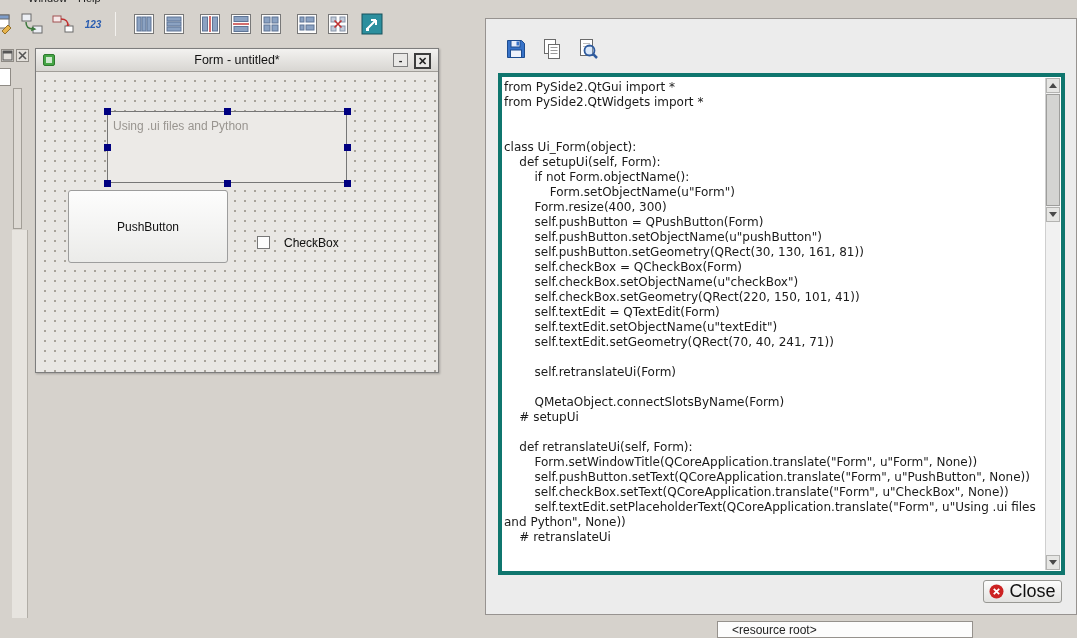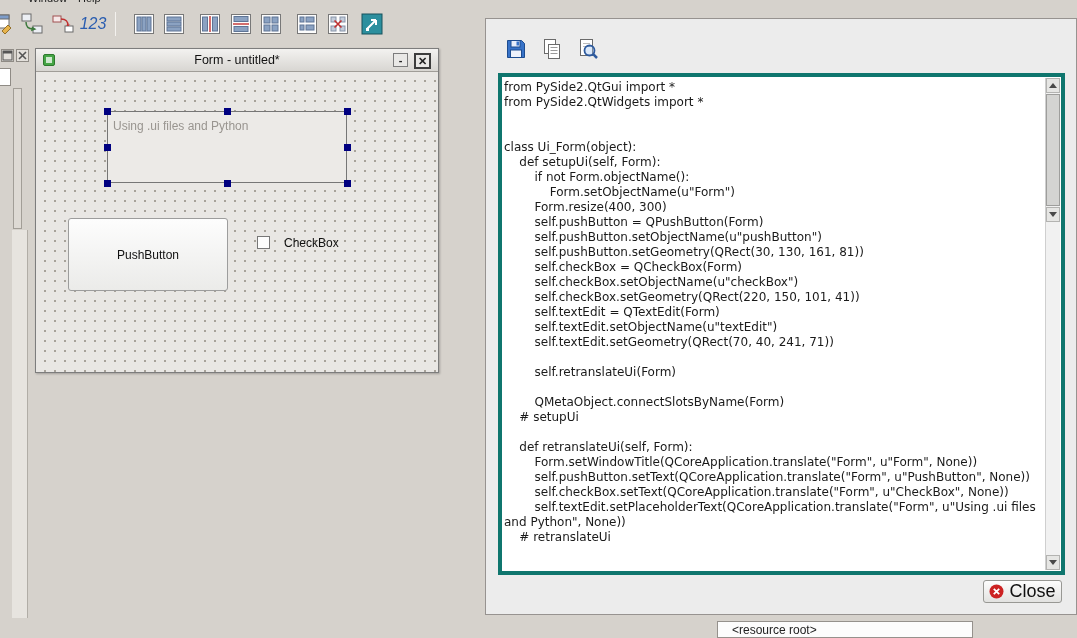--- a/index.html
+++ b/index.html
@@ -10,21 +10,21 @@
   
   .menubar { position: absolute; top: 0; left: 0; right: 0; height: 5px; overflow: hidden; }
   .menu-item { position: absolute; top: -8px; font-size: 11px; color: #1a1a1a; }
   .mi-window { left: 28px; }
   .mi-help { left: 78px; }
 
   
   .toolbar { position: absolute; top: 8px; left: 0; height: 32px; display: flex; align-items: center; }
   .tb-btn { width: 28px; height: 28px; display: flex; align-items: center; justify-content: center; flex: 0 0 auto; }
   .tb-sep { width: 1px; height: 24px; background: #aaa69f; border-right: 1px solid #f3f1ee; margin-left: 8px; flex: 0 0 auto; }
-  .tab-order-text { color: #2a5db0; font-weight: normal; font-size: 16px; font-style: italic; }
+  .tab-order-text { color: #2a5db0; font-weight: bold; font-size: 10px; font-style: italic; }
 
   
   .dock-btn { position: absolute; width: 13px; height: 13px; background: #e3e0db; border: 1px solid #8f8b85;
               display: flex; align-items: center; justify-content: center; }
   .dock-input { position: absolute; left: 0; top: 68px; width: 11px; height: 18px; background: #fff; border: 1px solid #8f8b85; border-left: none; }
   .left-scrollbar { position: absolute; left: 13px; top: 88px; width: 9px; height: 141px; background: #dedad4; border: 1px solid #a29e97; }
   .left-panel-edge { position: absolute; left: 12px; top: 230px; width: 16px; height: 388px; background: #e7e4df; border-right: 1px solid #b1ada6; }
 
   
   .form-window { position: absolute; left: 35px; top: 48px; width: 404px; height: 325px;
@@ -41,21 +41,21 @@
   .win-close { right: 7px; width: 17px; height: 16px; font-weight: bold; border: 2px solid #3d3d3d; }
   .canvas { position: relative; width: 100%; height: 301px;
             background-image: radial-gradient(circle, #a7a29a 1px, transparent 1.3px);
             background-size: 10px 10px; background-position: 4px 4px; }
 
   .textedit { position: absolute; left: 71px; top: 39px; width: 240px; height: 72px;
               background: #eceae7; border: 1px solid #767676; padding: 4px 5px; }
   .placeholder { font-size: 12px; color: #999590; }
   .handle { position: absolute; width: 7px; height: 7px; background: #000080; }
 
-  .pushbutton { position: absolute; left: 32px; top: 146px; width: 160px; height: 73px;
+  .pushbutton { position: absolute; left: 32px; top: 118px; width: 160px; height: 73px;
                 background: linear-gradient(#fdfdfd, #ebebe9); border: 1px solid #9d9d9d; border-radius: 3px;
                 display: flex; align-items: center; justify-content: center; font-size: 12px; color: #111; }
   .checkbox-widget { position: absolute; left: 221px; top: 162px; height: 17px; display: flex; align-items: center; gap: 14px; }
   .cb-box { width: 13px; height: 13px; background: #fdfdfd; border: 1px solid #777; }
   .cb-label { font-size: 12px; color: #111; }
 
   
   .preview-dialog { position: absolute; left: 485px; top: 18px; width: 592px; height: 597px;
                     background: #ececec; border: 1px solid #979390; }
   .pv-toolbar { position: absolute; left: 16px; top: 16px; display: flex; gap: 8px; }

